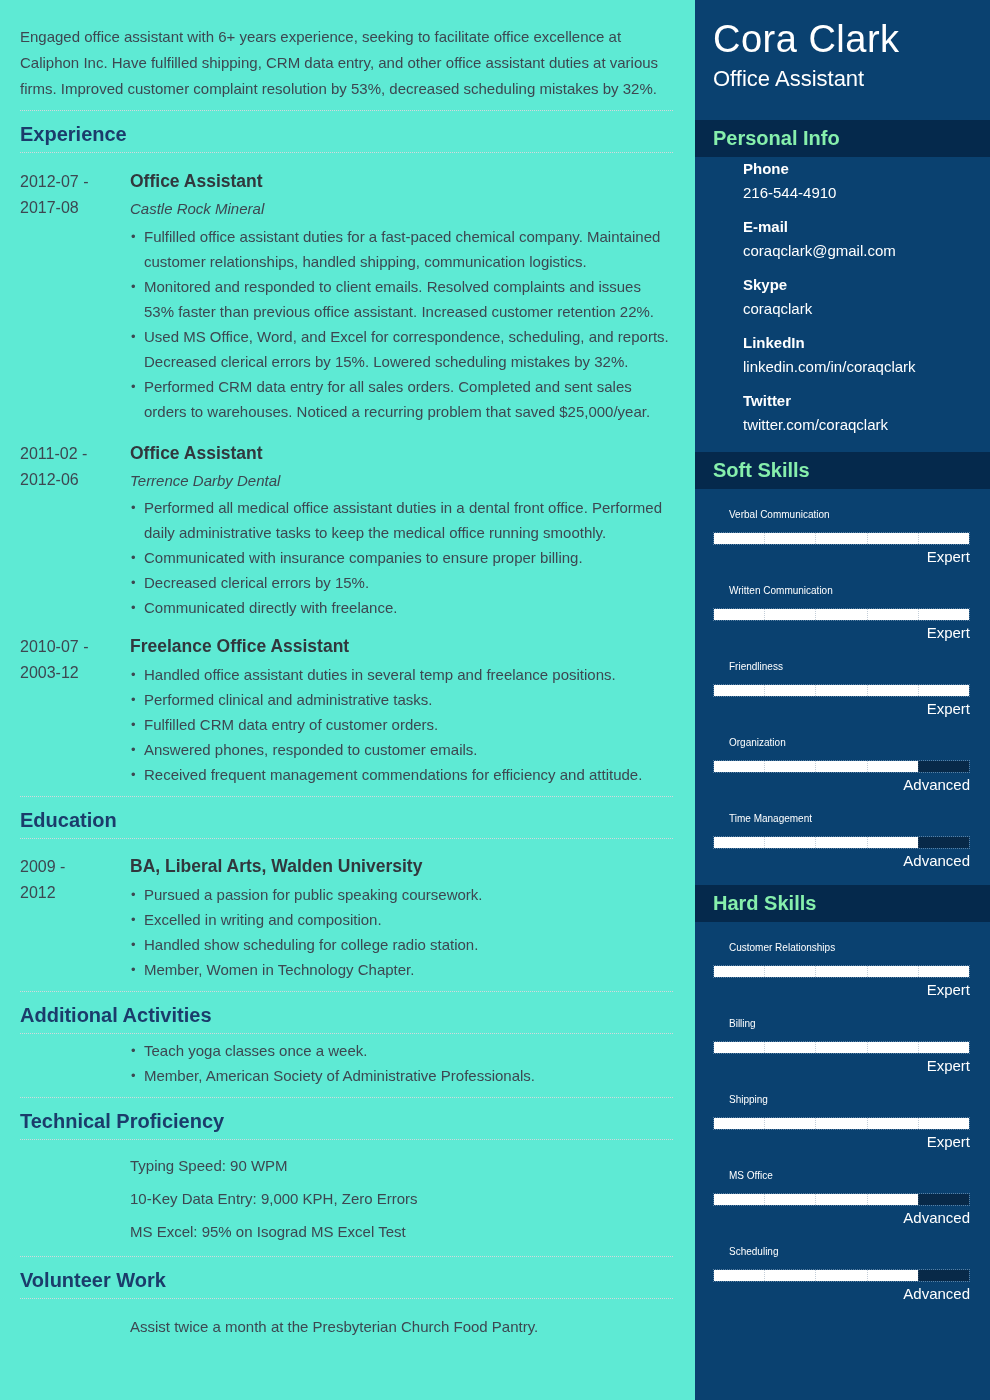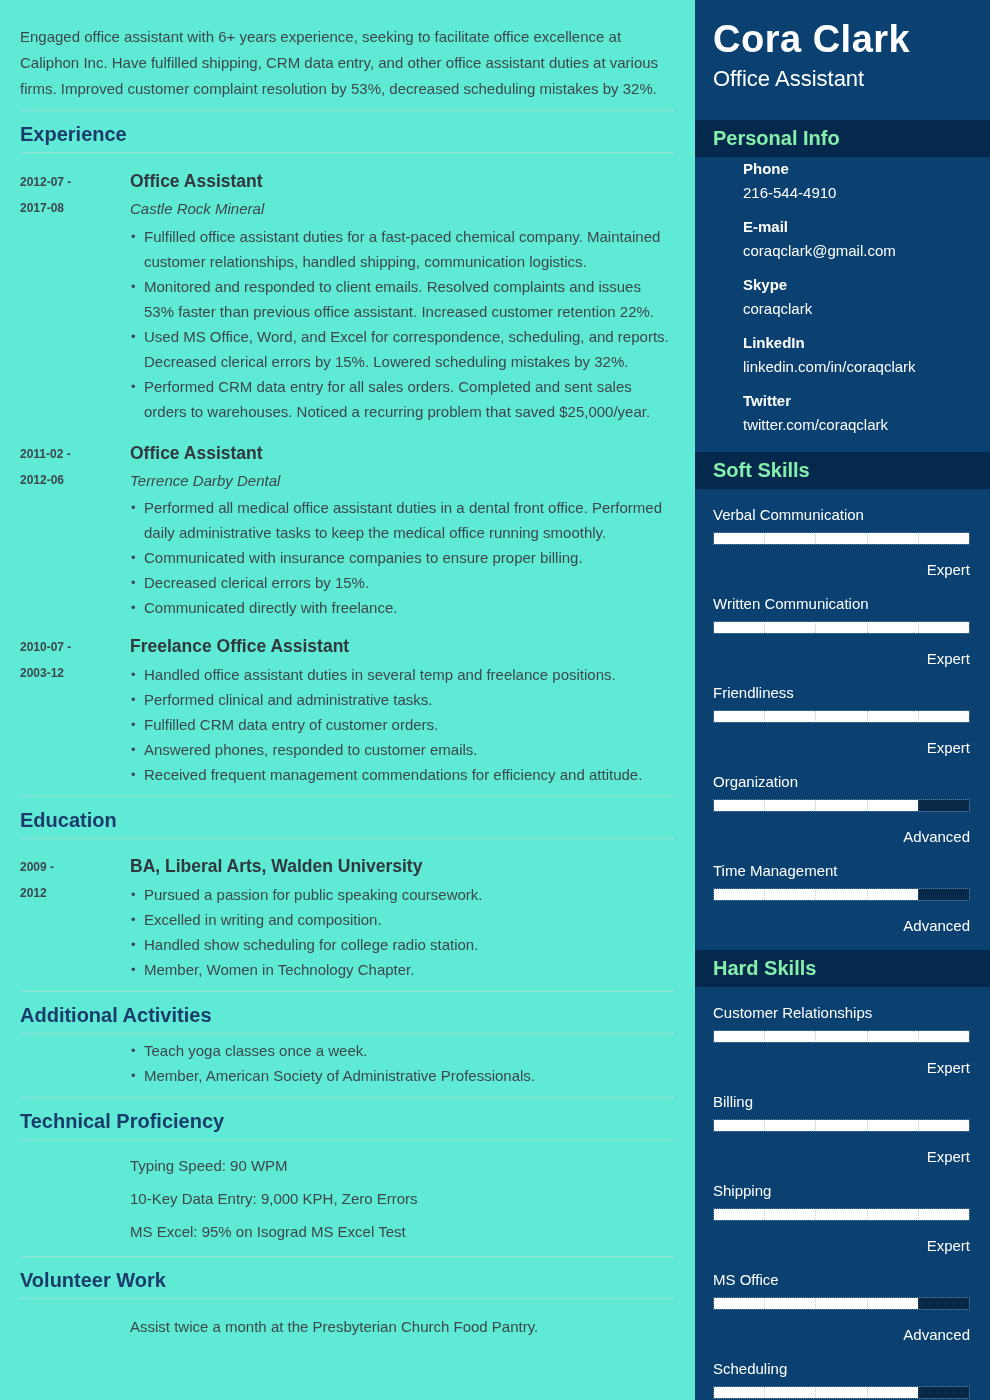--- a/index.html
+++ b/index.html
@@ -23,21 +23,21 @@
   .section-title {
     font-size: 20px; line-height: 24px; font-weight: bold;
     color: var(--accent-heading, #1B3C6B);
     margin: 11px 0 6px 0;
   }
   .job { display: grid; grid-template-columns: 110px 1fr; }
   .job.mt16 { margin-top: 16px; }
   .job.mt17 { margin-top: 17px; }
   .job.mt14 { margin-top: 14px; }
   .job.mt15 { margin-top: 15px; }
-  .dates { font-size: 12px; line-height: 26px; color: var(--text, #3D4751); font-weight: bold; }
+  .dates { font-size: 16px; line-height: 26px; color: var(--text, #3D4751); }
   .dates span { display: block; }
   .job-title { font-size: 17.5px; line-height: 24px; font-weight: bold; color: var(--title-dark, #31373D); }
   .company { font-style: italic; font-size: 15px; line-height: 22px; margin-top: 5px; color: var(--text, #3D4751); }
   ul.bullets { list-style: none; margin-top: 4px; }
   ul.bullets.tight { margin-top: 3px; }
   ul.bullets li {
     position: relative; padding-left: 14px;
     font-size: 15px; line-height: 25px; color: var(--text, #3D4751);
   }
   ul.bullets li::before {
@@ -51,45 +51,45 @@
   .volunteer-line { margin-top: 18px; font-size: 15px; line-height: 20px; }
   .mt9 { margin-top: 9px; } .mt14r { margin-top: 14px; } .mt6 { margin-top: 6px; }
 
   
   .sidebar {
     position: absolute; left: 695px; top: 0; width: 295px; height: 1400px;
     background: var(--sidebar-bg, #0A4170); color: #ffffff;
   }
   .side-pad { padding-left: 18px; padding-right: 20px; }
   .name-block { padding-top: 16px; }
-  .person-name { font-size: 38px; line-height: 46px; font-weight: bold; letter-spacing: 0.5px; }
+  .person-name { font-size: 38px; line-height: 46px; font-weight: normal; letter-spacing: 0.5px; }
   .person-title { font-size: 22px; line-height: 30px; margin-top: 2px; font-weight: normal; }
   .band {
     background: var(--band-bg, #05294C); height: 37px; line-height: 37px;
     font-size: 20px; font-weight: bold; padding-left: 18px; color: #86efac;
   }
   .band.b1 { margin-top: 26px; }
   .band.b2 { margin-top: 15px; }
   .band.b3 { margin-top: 4px; }
   .info-list { margin-top: 1px; padding-left: 48px; }
   .info-item { margin-bottom: 11px; }
   .info-label { font-size: 15px; line-height: 22px; font-weight: bold; }
   .info-value { font-size: 15px; line-height: 25px; font-weight: normal; }
   .skill-list { margin-top: 16px; }
   .skill { margin-bottom: 14px; }
-  .skill-name { font-size: 15px; line-height: 20px; margin-bottom: 7px; }
+  .skill-name { font-size: 10px; line-height: 20px; margin-bottom: 7px; margin-left: 16px; }
   .skill-bar {
     height: 13px; display: flex; width: 100%;
     border: 1px dotted rgba(185,205,225,0.45);
   }
   .skill-bar .seg { flex: 1 1 0; height: 100%; }
   .skill-bar .seg + .seg { border-left: 1px dotted rgba(165,180,195,0.65); }
   .skill-bar .seg.fill { background: var(--bar-filled, #ffffff); }
   .skill-bar .seg.empty { background: var(--bar-empty, #082948); border-left-color: rgba(165,180,195,0.25); }
-  .skill-level { text-align: right; font-size: 15px; line-height: 20px; margin-top: 15px; }
+  .skill-level { text-align: right; font-size: 15px; line-height: 20px; margin-top: 2px; }
 </style>
 </head>
 <body>
 
 <div class="page">
 
   <div class="main">
 
     <p class="summary">Engaged office assistant with 6+ years experience, seeking to facilitate office excellence at Caliphon Inc. Have fulfilled shipping, CRM data entry, and other office assistant duties at various firms. Improved customer complaint resolution by 53%, decreased scheduling mistakes by 32%.</p>
 

